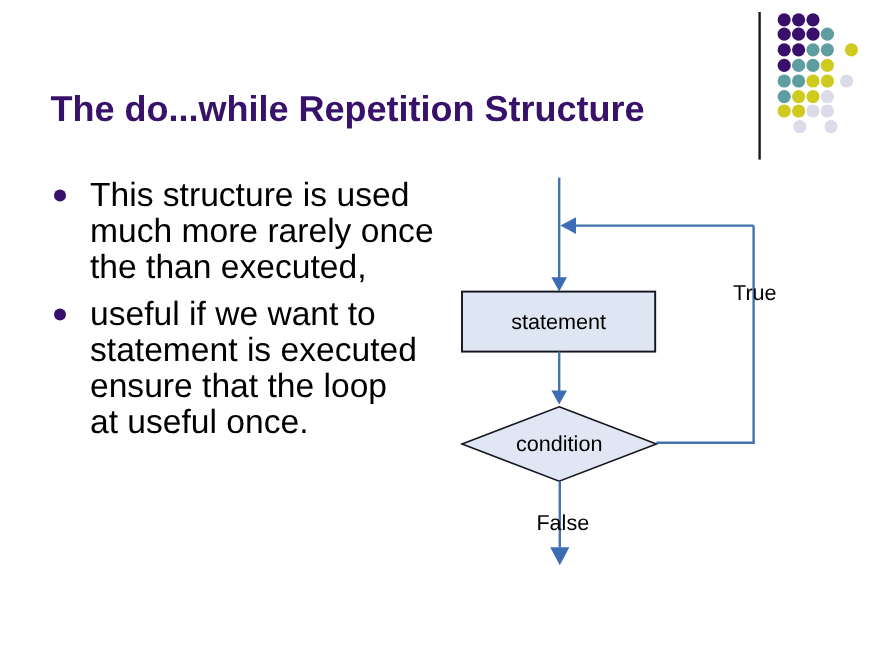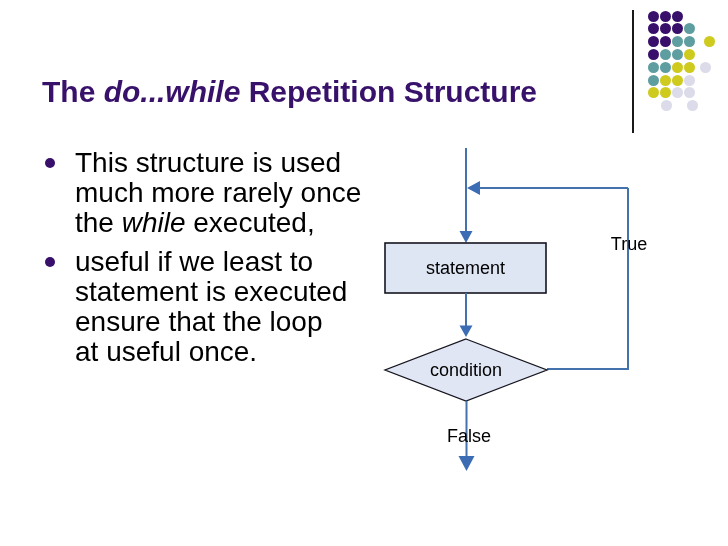--- a/index.html
+++ b/index.html
@@ -5,21 +5,21 @@
   html,body{margin:0;padding:0;background:#fff;}
   .slide{
     position:relative;width:728px;height:546px;background:#ffffff;overflow:hidden;
     font-family:"Liberation Sans",sans-serif;
   }
   
   .title{
     position:absolute;left:42px;top:76px;width:590px;
     font-size:30px;font-weight:bold;color:#38116b;line-height:32px;white-space:nowrap;
   }
-  .it{font-style:italic;}
+  .it{}
   
   .sepline{position:absolute;left:632px;top:10px;width:2px;height:123px;background:#1a1a1a;}
   
   .dots{position:absolute;left:0;top:0;width:728px;height:130px;}
   .dot{position:absolute;width:11px;height:11px;border-radius:50%;}
   
   .bullets{position:absolute;left:42px;top:148px;width:340px;}
   .bullet{position:relative;padding-left:33px;margin-bottom:9px;}
   .bdot{position:absolute;left:3px;top:10px;width:10px;height:10px;border-radius:50%;background:#38106b;}
   .btext .line{font-size:28px;line-height:30px;color:#000;}
@@ -69,27 +69,27 @@
   <div class="sepline"></div>
 
   <div class="title"><span>The </span><span class="it">do...while</span><span> Repetition Structure</span></div>
 
   <div class="bullets">
     <div class="bullet">
       <span class="bdot"></span>
       <div class="btext">
           <div class="line"><span>This structure is used</span></div>
           <div class="line"><span>much more rarely once</span></div>
-          <div class="line"><span>the </span><span class="it">while</span><span> executed,</span></div>
+          <div class="line"><span>the </span><span class="it">than</span><span> executed,</span></div>
         </div>
     </div>
     <div class="bullet">
       <span class="bdot"></span>
       <div class="btext">
-          <div class="line"><span>useful if we least to</span></div>
+          <div class="line"><span>useful if we want to</span></div>
           <div class="line"><span>statement is executed</span></div>
           <div class="line"><span>ensure that the loop</span></div>
           <div class="line"><span>at useful once.</span></div>
         </div>
     </div>
   </div>
 
   <svg class="flow" width="728" height="546" viewBox="0 0 728 546">
 
     <line x1="466" y1="148" x2="466" y2="232" stroke="#4472ac" stroke-width="2"></line>

